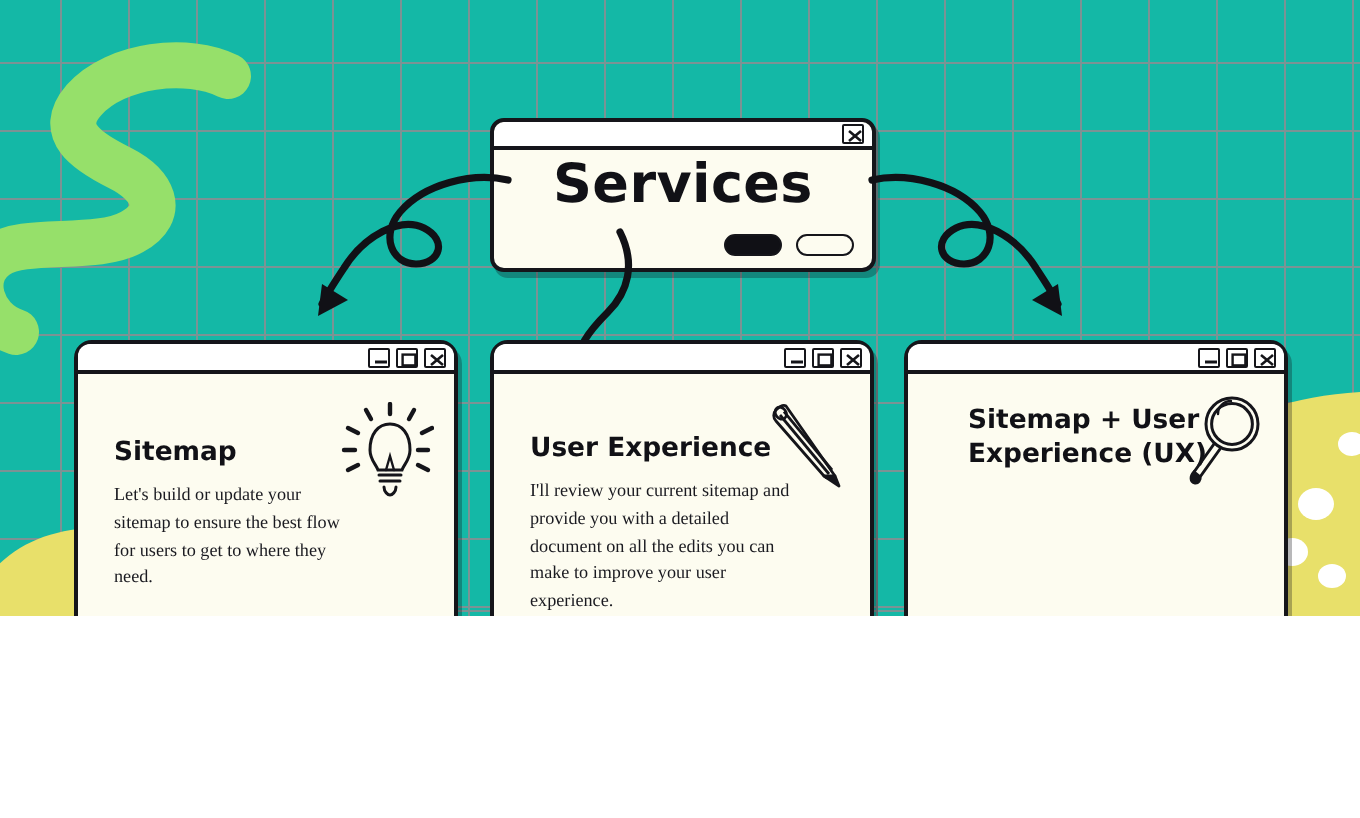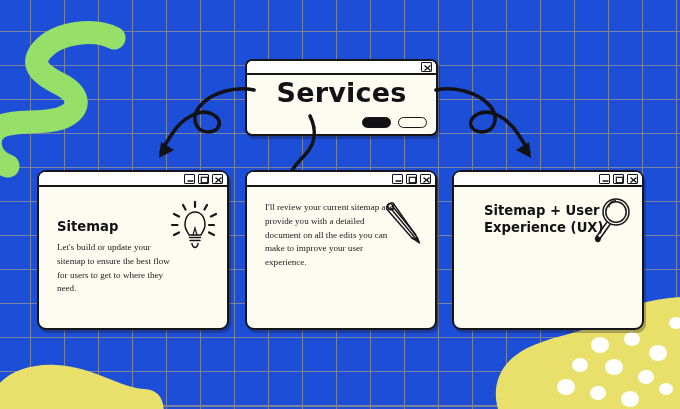--- a/index.html
+++ b/index.html
@@ -11,23 +11,23 @@
     width: 680px;
     height: 409px;
     overflow: hidden;
     font-family: "Liberation Sans", sans-serif;
     background: #ffffff;
   }
 
   #stage {
     position: relative;
     width: 680px;
-    height: 409px;
+    height: 308px;
     overflow: hidden;
-    background: #1d4ed8;
+    background: #14b8a6;
   }
 
   
   .grid-layer {
     position: absolute;
     inset: 0;
     background-image:
       repeating-linear-gradient(to right,  #8d8d92 0px, #8d8d92 1px, rgba(0,0,0,0) 1px, rgba(0,0,0,0) 34px),
       repeating-linear-gradient(to bottom, #8d8d92 0px, #8d8d92 1px, rgba(0,0,0,0) 1px, rgba(0,0,0,0) 34px);
     background-position: -4px -3px, -4px -3px;
@@ -320,20 +320,21 @@
         </div>
         <div class="win-btn">
           <svg width="11" height="10" viewBox="0 0 11 10">
             <line x1="2.5" y1="2.5" x2="8.5" y2="7.5" stroke="#15151a" stroke-width="1.3"></line>
             <line x1="8.5" y1="2.5" x2="2.5" y2="7.5" stroke="#15151a" stroke-width="1.3"></line>
           </svg>
         </div>
       </div>
     </div>
     <div class="card-body">
+      <h2 class="card-title">User Experience</h2>
       <p class="card-text">I'll review your current sitemap and provide you with a detailed document on all the edits you can make to improve your user experience.</p>
       <div class="card-icon" id="icon-pencil">
         <svg width="46" height="50" viewBox="0 0 46 50">
           <g stroke="#15151a" stroke-width="1.4" fill="none" stroke-linejoin="round">
             <path d="M7,6 C5.5,7.5 5.5,10 7,11.5 L31,39 C32.5,40.5 35,40.5 36.5,39 L12,4 C10.5,3 8.5,4.5 7,6 Z"></path>
             <line x1="9" y1="8.5" x2="33.5" y2="38"></line>
             <line x1="11" y1="6.8" x2="35" y2="36"></line>
             <ellipse cx="9.4" cy="7.6" rx="2.6" ry="3.2" transform="rotate(-38 9.4 7.6)"></ellipse>
             <path d="M31,39 L38.5,44 L36.5,39 Z" fill="#15151a"></path>
           </g>

